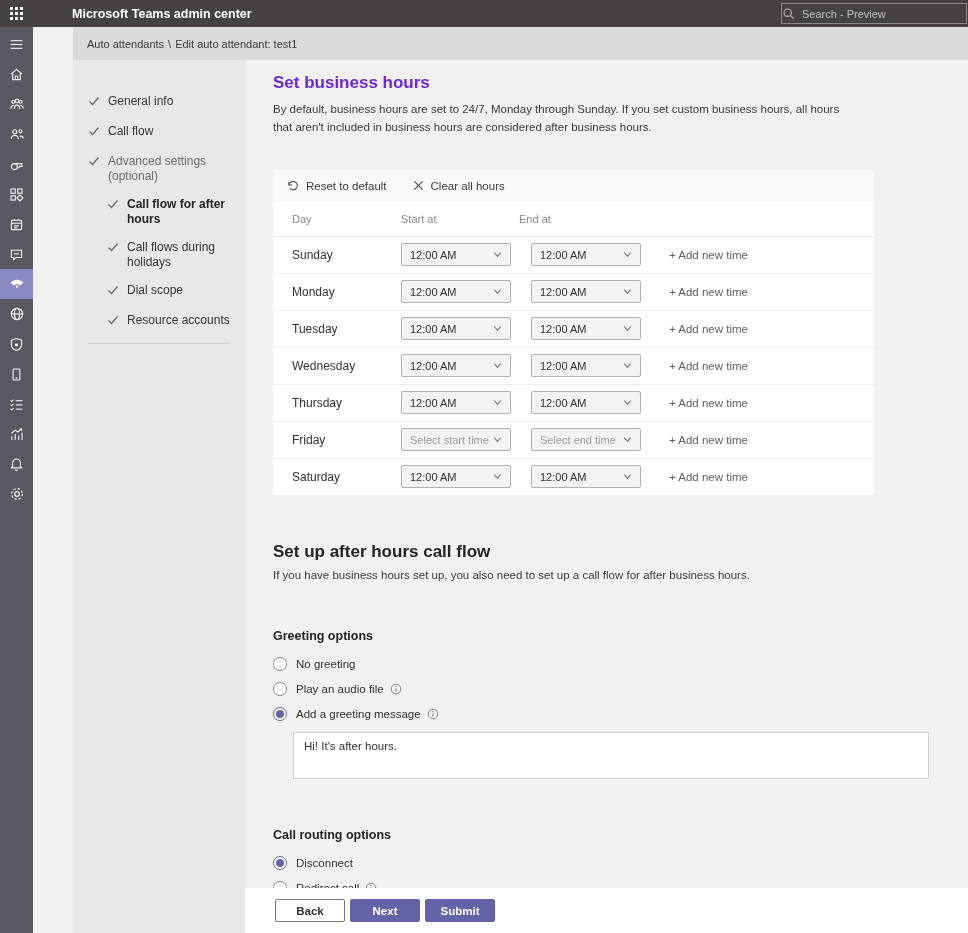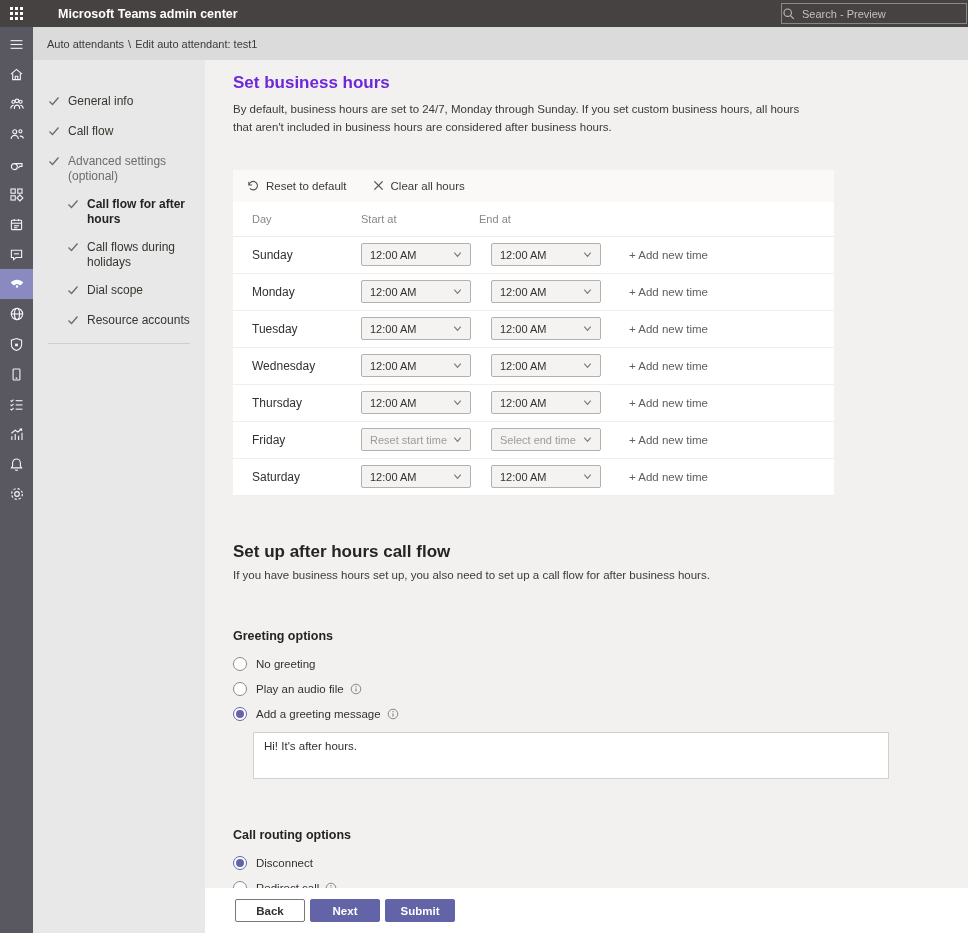--- a/index.html
+++ b/index.html
@@ -2,27 +2,27 @@
 <html><head>
 <meta charset="utf-8">
 <style>
   * { box-sizing: border-box; margin: 0; padding: 0; }
   html,body { width: 968px; height: 933px; overflow: hidden;
     font-family: "Liberation Sans", sans-serif; background: #f2f1f0; color:#323130; }
 
   
   .topbar { height:27px; background:#454241; display:flex; align-items:center; }
   .waffle { width:33px; display:flex; justify-content:center; align-items:center; }
-  .topbar-title { color:#fff; font-size:12.5px; font-weight:bold; margin-left:5px;padding-left:20px; }
+  .topbar-title { color:#fff; font-size:12.5px; font-weight:bold; margin-left:19px;padding-left:20px; }
   .searchbox { margin-left:auto; margin-right:1px; width:186px; height:21px;
     border:1px solid #8a8886; display:flex; align-items:center; gap:7px;
     color:#c3c1bf; font-size:11px; }
 
   
-  .app-body { display:flex; height:906px; }
+  .app-body { display:flex; height:906px;gap:40px; }
   .rail { width:33px; background:#59575f; padding-top:2px; flex-shrink:0; }
   .rail-item { width:33px; height:30px; display:flex; align-items:center; justify-content:center; }
   .rail-item.active { background:#8a8ac1; }
   .rail-ic { display:flex; }
 
   .right-col { flex:1; display:flex; flex-direction:column; }
   .crumb { height:33px; background:#dcdbdb; display:flex; align-items:center;
     padding-left:14px; font-size:11px; color:#3b3a39; gap:4px; }
   .crumb a { color:#3b3a39; text-decoration:none; }
 
@@ -485,21 +485,21 @@
                     <svg width="11" height="11" viewBox="0 0 12 12" fill="none" stroke="#7a7874" stroke-width="1.2">
                       <polyline points="2.5,4 6,8 9.5,4"></polyline>
                     </svg>
                   </span>
                 </div>
                 <span class="add-link">+ Add new time</span>
               </div>
               <div class="trow">
                 <span class="cell-day">Friday</span>
                 <div class="sel">
-                  <span class="sel-val ph">Reset start time</span>
+                  <span class="sel-val ph">Select start time</span>
                   <span style="display:flex;">
                     <svg width="11" height="11" viewBox="0 0 12 12" fill="none" stroke="#7a7874" stroke-width="1.2">
                       <polyline points="2.5,4 6,8 9.5,4"></polyline>
                     </svg>
                   </span>
                 </div>
                 <div class="sel">
                   <span class="sel-val ph">Select end time</span>
                   <span style="display:flex;">
                     <svg width="11" height="11" viewBox="0 0 12 12" fill="none" stroke="#7a7874" stroke-width="1.2">

